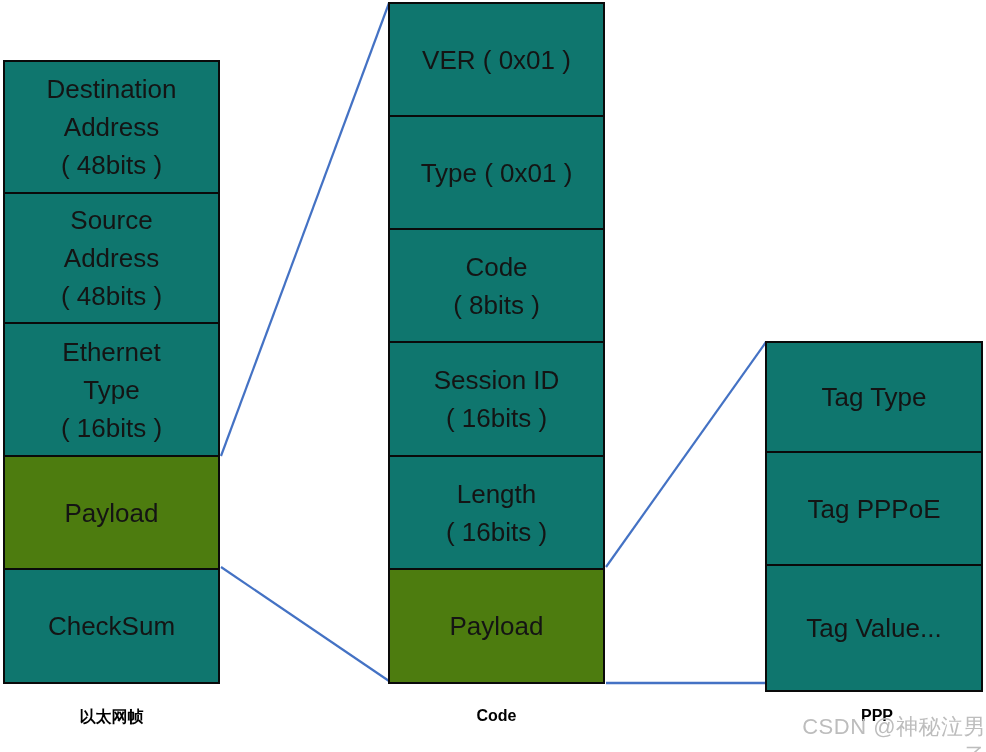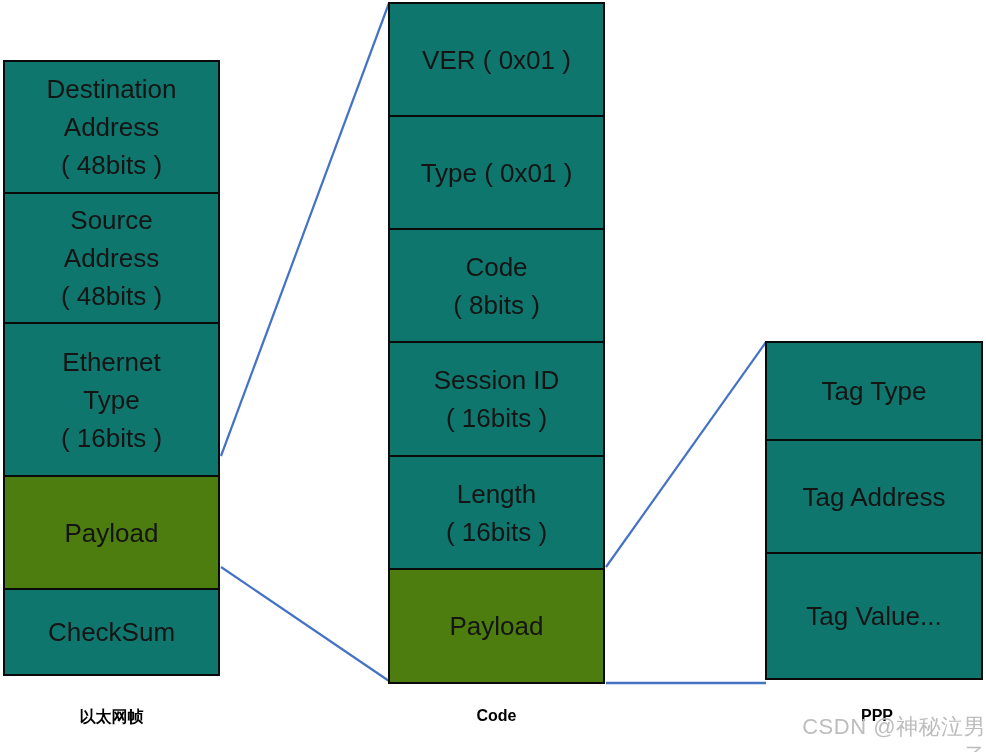--- a/index.html
+++ b/index.html
@@ -68,29 +68,29 @@
     <div class="box" style="height:134px">
       <span class="box-text">Destination
 Address
 ( 48bits )</span>
     </div>
     <div class="box" style="height:132px">
       <span class="box-text">Source
 Address
 ( 48bits )</span>
     </div>
-    <div class="box" style="height:155px">
+    <div class="box" style="height:135px">
       <span class="box-text">Ethernet
 Type
 ( 16bits )</span>
     </div>
     <div class="box white" style="height:115px">
       <span class="box-text">Payload</span>
     </div>
-    <div class="box" style="height:88px">
+    <div class="box" style="height:116px">
       <span class="box-text">CheckSum</span>
     </div>
   </div>
 
   <div class="col" id="col-pppoe">
     <div class="box" style="height:115px">
       <span class="box-text">VER ( 0x01 )</span>
     </div>
     <div class="box" style="height:115px">
       <span class="box-text">Type ( 0x01 )</span>
@@ -106,25 +106,25 @@
     <div class="box" style="height:115px">
       <span class="box-text">Length
 ( 16bits )</span>
     </div>
     <div class="box white" style="height:116px">
       <span class="box-text">Payload</span>
     </div>
   </div>
 
   <div class="col" id="col-ppp">
-    <div class="box" style="height:100px">
+    <div class="box" style="height:112px">
       <span class="box-text">Tag Type</span>
     </div>
     <div class="box" style="height:115px">
-      <span class="box-text">Tag Address</span>
+      <span class="box-text">Tag PPPoE</span>
     </div>
     <div class="box" style="height:128px">
       <span class="box-text">Tag Value...</span>
     </div>
   </div>
 
   <div class="caption" id="cap-ethernet">以太网帧</div>
   <div class="caption" id="cap-pppoe">Code</div>
   <div class="caption" id="cap-ppp">PPP</div>
 

